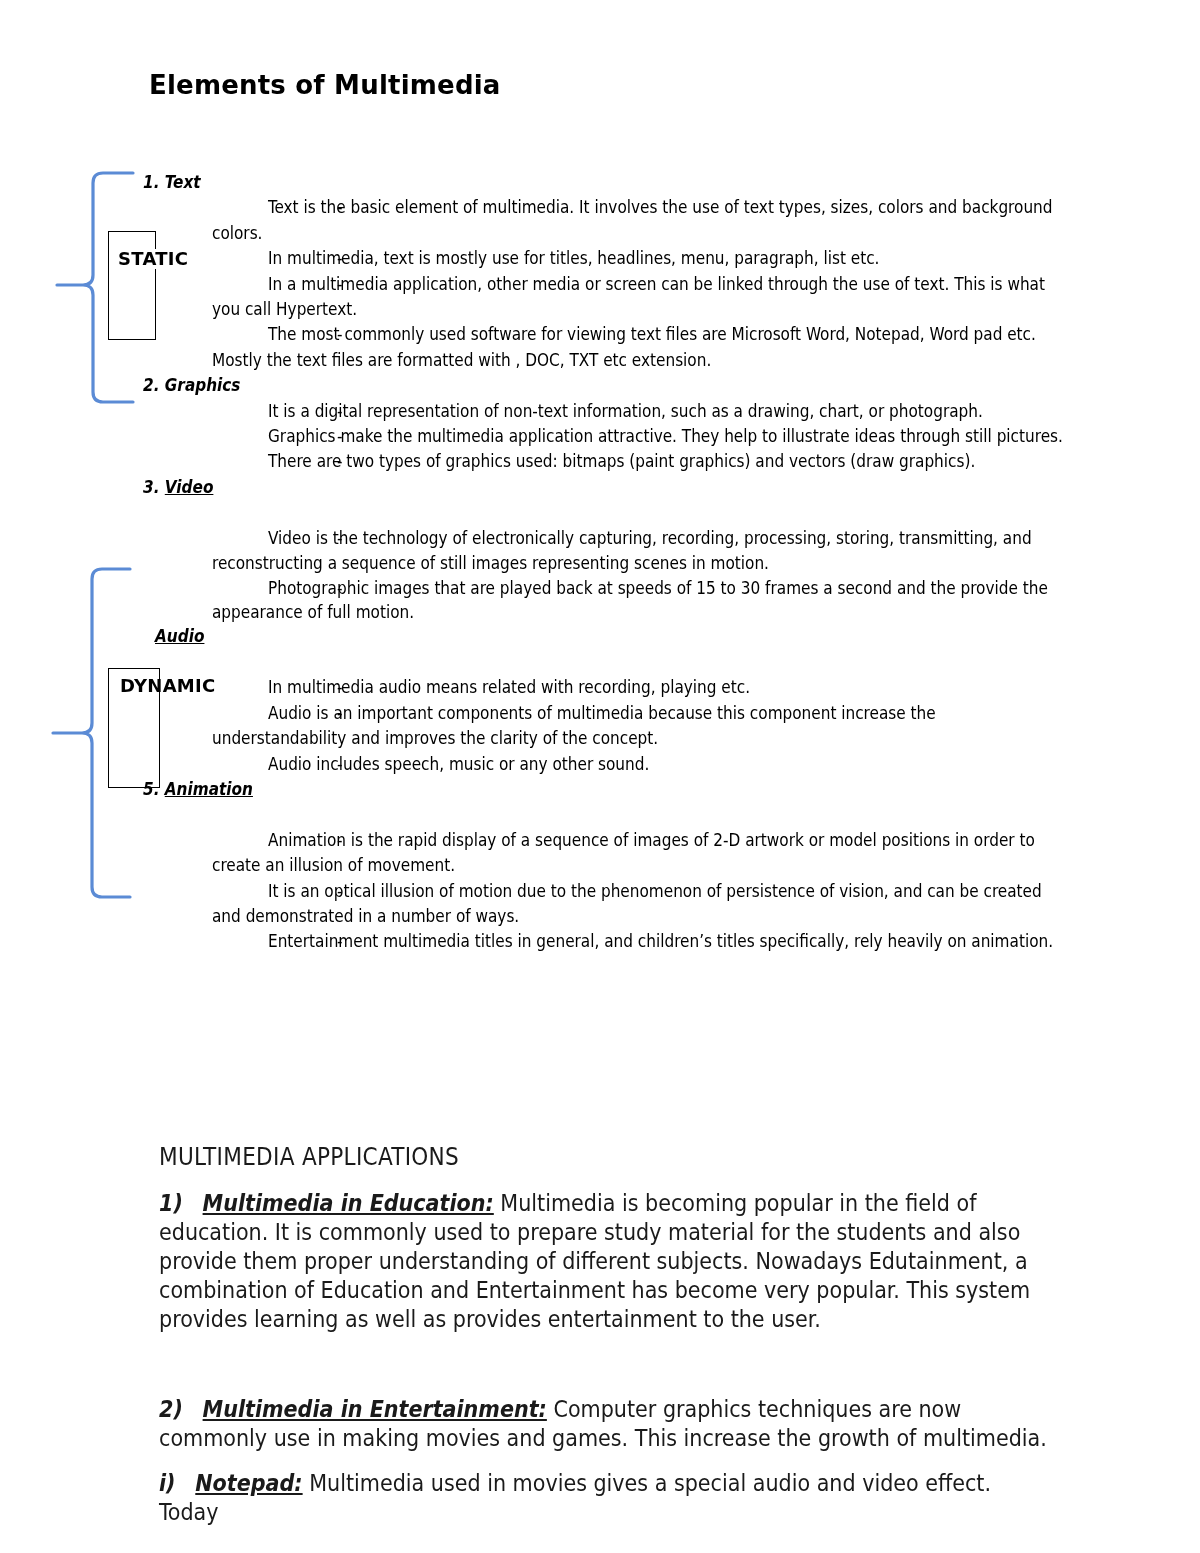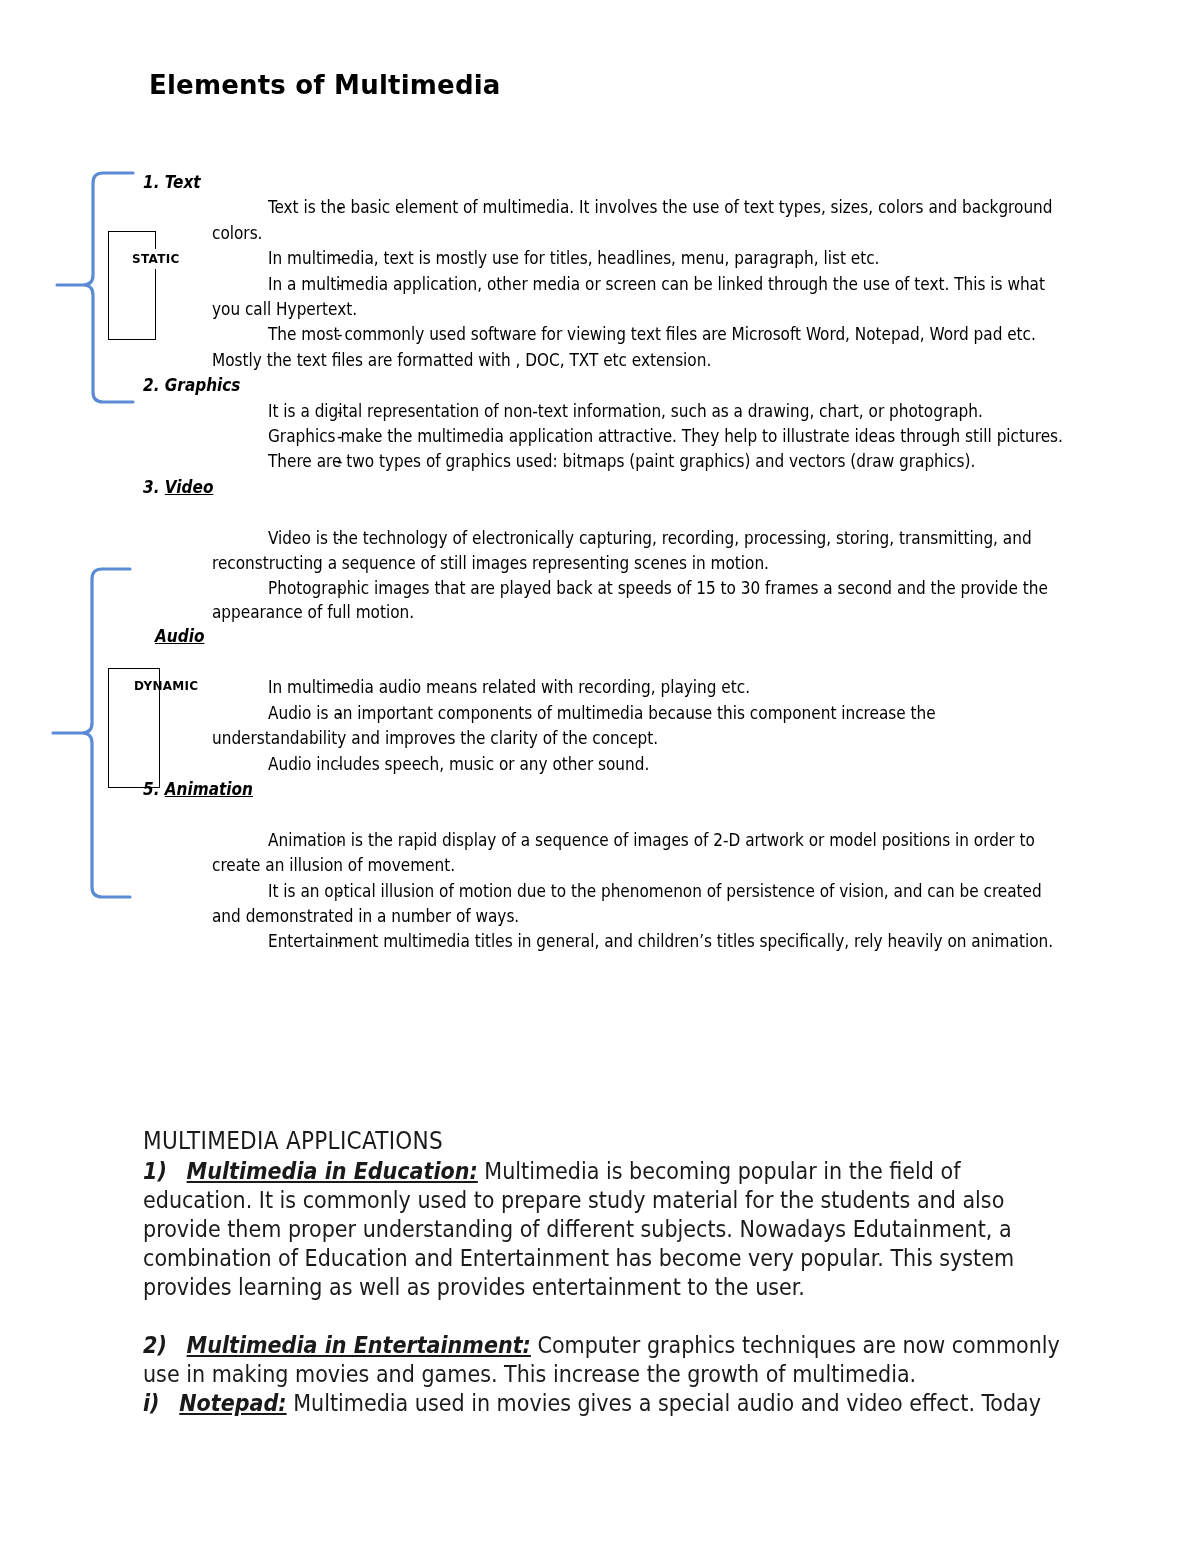--- a/index.html
+++ b/index.html
@@ -79,48 +79,47 @@
     position: absolute;
     border: 1.6px solid #000000;
     background: transparent;
     box-sizing: border-box;
     z-index: 5;
   }
   .labeltext {
     position: absolute;
     font-family: "DejaVu Sans", "Liberation Sans", sans-serif;
     font-weight: bold;
-    font-size: 12px;
+    font-size: 18px;
     letter-spacing: 0.3px;
     white-space: nowrap;
     background: #ffffff;
     z-index: 6;
     line-height: 20px;
-    margin-left: 14px;
   }
 
   
   .apps {
     position: absolute;
     left: 143px;
     top: 1126px;
     width: 920px;
     font-family: "Liberation Sans Narrow", "DejaVu Sans Condensed", "Liberation Sans", sans-serif;
     font-size: 23px;
     line-height: 29px;
     font-stretch: condensed;
     color: #1a1a1a;
   }
   .apps .apps-h {
     font-size: 24px;
     line-height: 31px;
     letter-spacing: 0.3px;
   }
   .apps p {
-    margin: 0;
+    margin: 16px;
     line-height: 29px;
   }
   .apps .num {
     font-weight: bold;
     font-style: italic;
   }
   .apps .lead {
     font-weight: bold;
     font-style: italic;
     text-decoration: underline;

